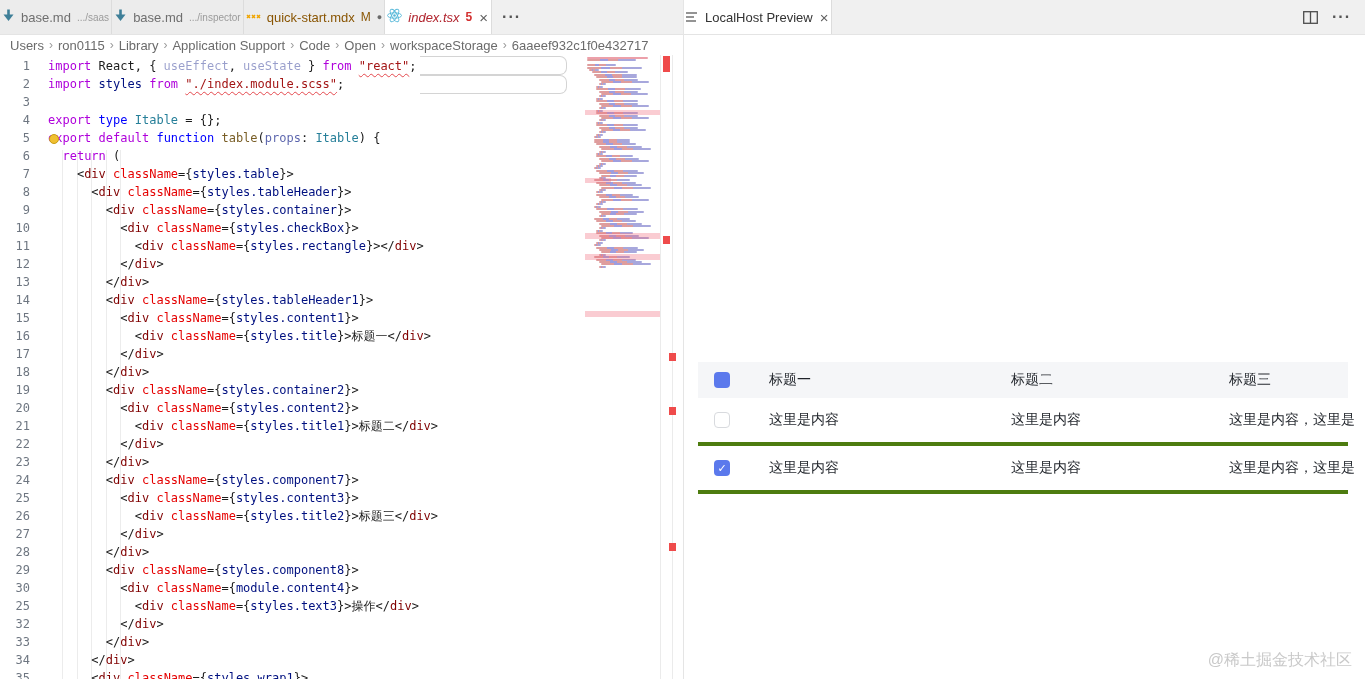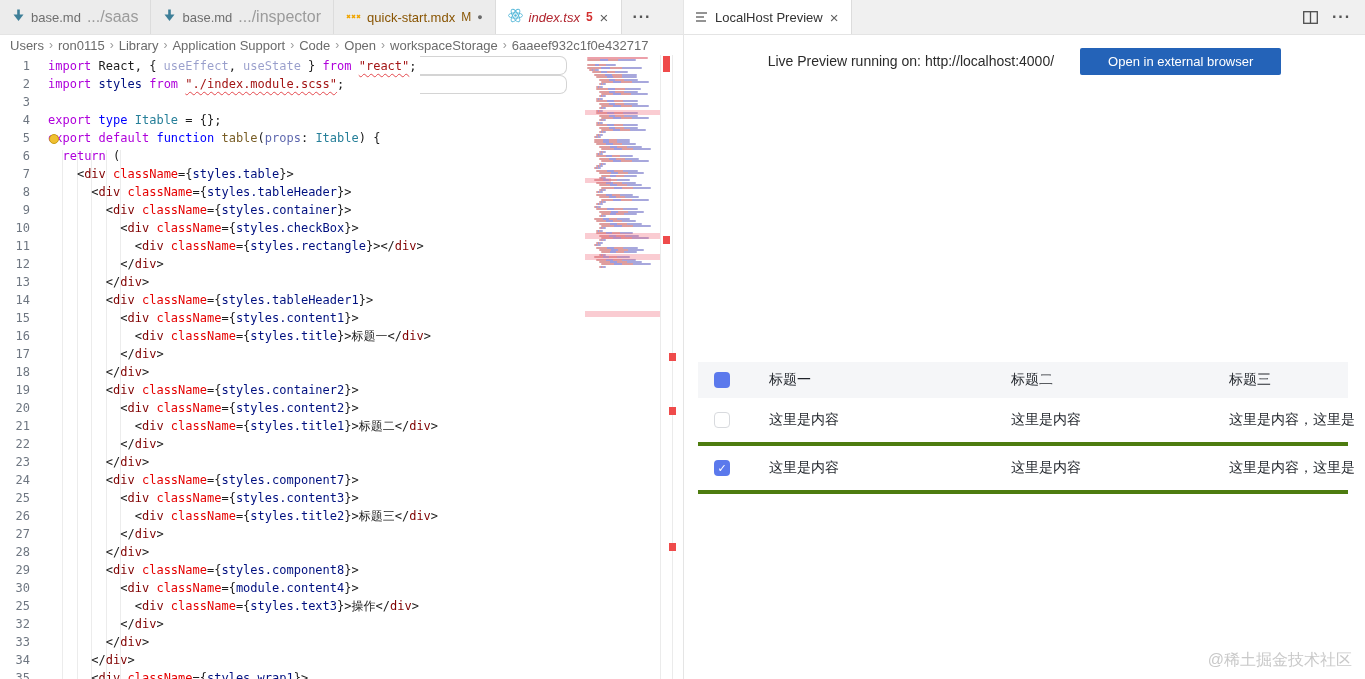--- a/index.html
+++ b/index.html
@@ -6,26 +6,26 @@
   html,body { width:1365px; height:679px; overflow:hidden; background:#fff;
               font-family:"Liberation Sans", sans-serif; }
 
   .group { position:absolute; top:0; height:679px; }
   #left-group  { left:0; width:683px; }
   #right-group { left:683px; width:682px; border-left:1px solid #e5e5e5; background:#fff; }
 
   
   .tabbar { position:absolute; top:0; left:0; right:0; height:35px; background:#f0f0f0;
             display:flex; align-items:stretch; border-bottom:1px solid #e4e4e4; }
-  .tab { display:flex; align-items:center; gap:6px; padding:0 12px; font-size:13px;
+  .tab { display:flex; align-items:center; gap:6px; padding:0 2px; font-size:13px;
          background:#ececec; border-right:1px solid #dcdcdc; cursor:pointer; white-space:nowrap; }
   .tab.active { background:#fff; }
   .tab .lbl { color:#6f6f6f; }
   .tab.active .lbl { color:#333; }
-  .tab .desc { color:#9b9b9b; font-size:16px; }
+  .tab .desc { color:#9b9b9b; font-size:10px; }
   .tab .badge { font-size:12px; }
   .tab .dirty { color:#6a6a6a; font-size:9px; line-height:1; }
   .tab .close { color:#5f5f5f; font-size:15px; padding:0 1px; }
   .tab-lbl-modified { color:#895503 !important; }
   .tab-lbl-error { color:#b1242e !important; font-style:italic; }
   .badge-m { color:#895503; }
   .badge-5 { color:#d32f2f; font-weight:bold; }
   .more-dots { display:flex; align-items:center; padding:0 10px; color:#555; font-size:16px;
                letter-spacing:1px; font-weight:bold; cursor:pointer; }
   .bar-actions { margin-left:auto; display:flex; align-items:center; gap:14px; padding-right:14px; }
@@ -437,24 +437,20 @@
         <svg width="15" height="13" viewBox="0 0 15 13">
             <rect x="0.7" y="0.7" width="13.6" height="11.6" fill="none" stroke="#4d4d4d" stroke-width="1.3"></rect>
             <line x1="7.5" y1="0.7" x2="7.5" y2="12.3" stroke="#4d4d4d" stroke-width="1.3"></line>
           </svg>
       </span>
       <span class="more-dots" style="padding:0">···</span>
     </div>
   </div>
 
   <div id="rp-content">
-    <div id="status-row">
-      <span id="status-text"><span>Live Preview running on:</span> <span>http://localhost:4000/</span></span>
-      <button id="open-btn">Open in external browser</button>
-    </div>
     <div id="preview-table">
         <div class="t-row header">
           <span class="cell c-check">
             <span class="cbx filled"></span>
           </span>
           <span class="cell c-1">标题一</span>
           <span class="cell c-2">标题二</span>
           <span class="cell c-3">标题三</span>
         </div>
         <div class="t-row body">

